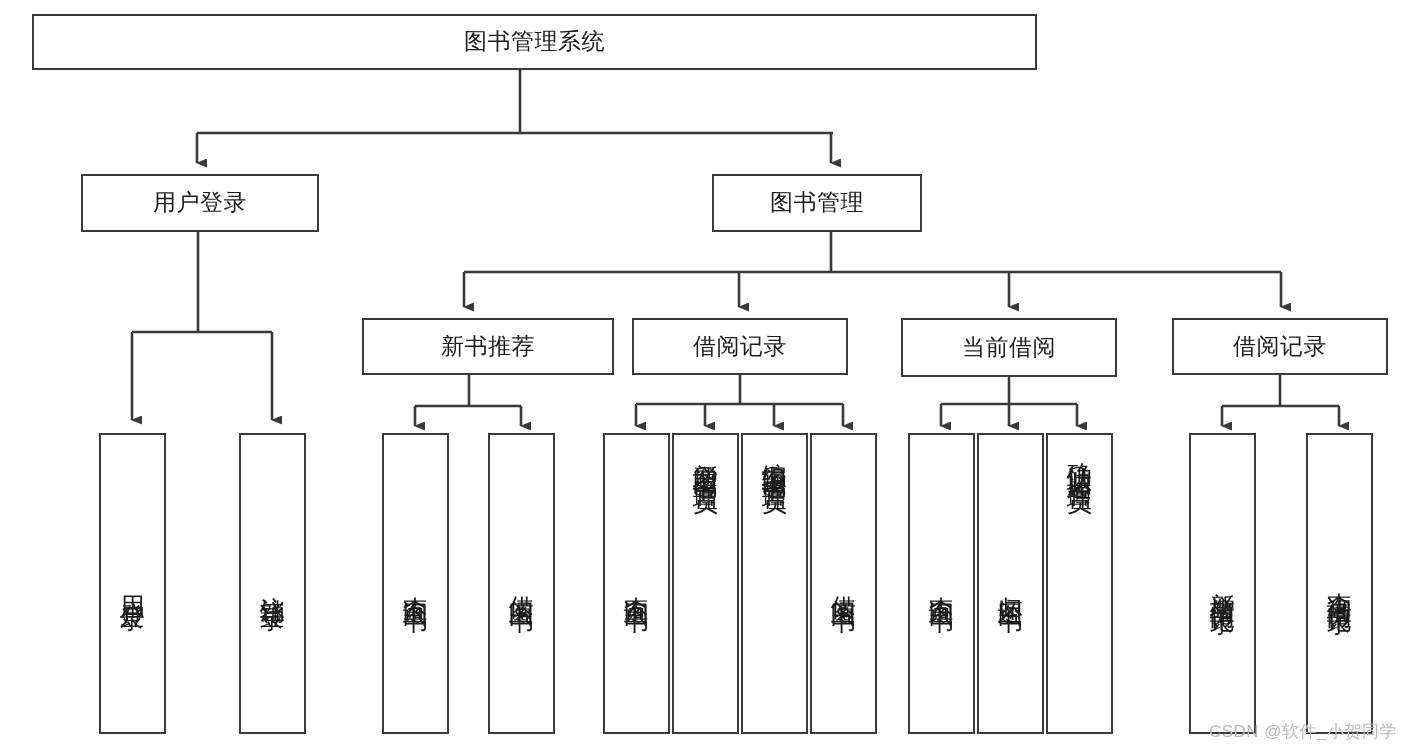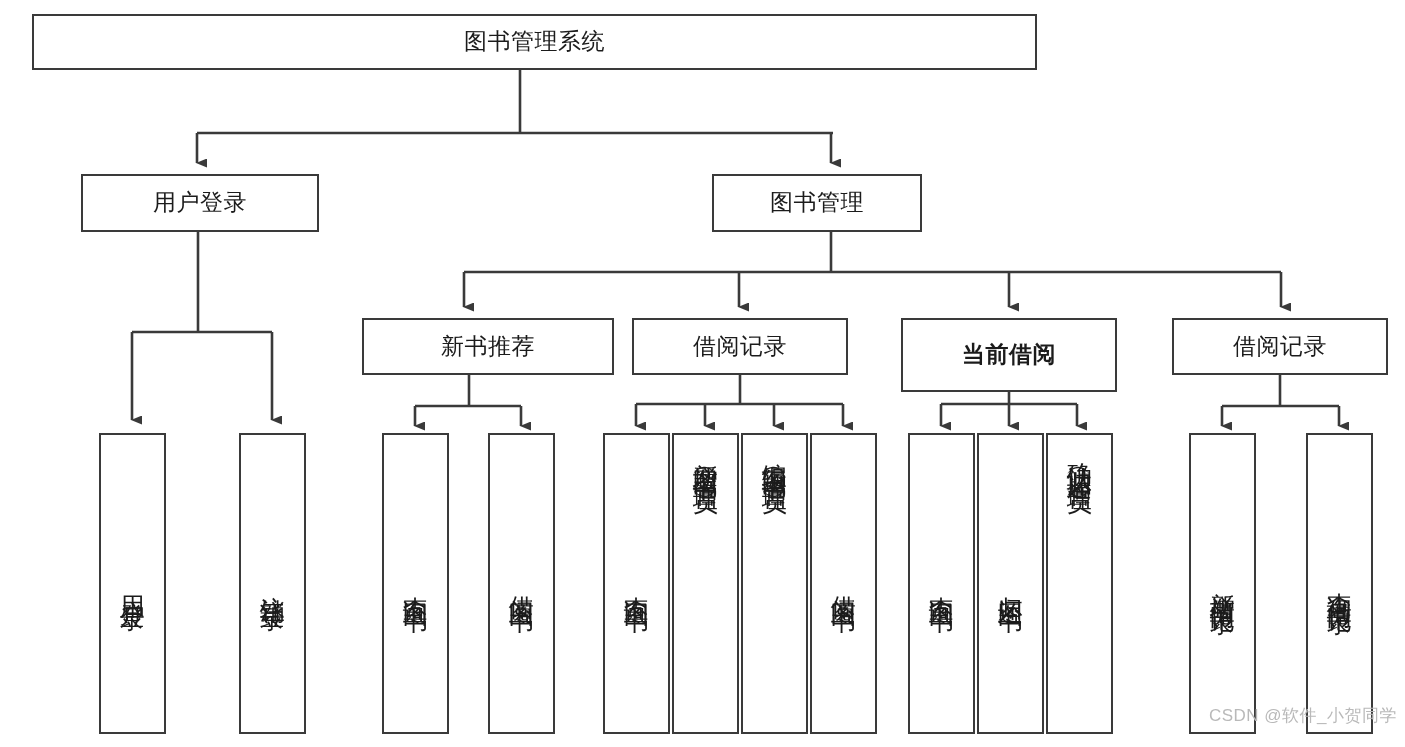--- a/index.html
+++ b/index.html
@@ -60,21 +60,21 @@
     letter-spacing: 4px;
     white-space: pre;
   }
   .node.vert.mid {
     align-items: center;
     padding-top: 0;
   }
   #watermark {
     position: absolute;
     right: 8px;
-    bottom: 20px;
+    bottom: 4px;
     font-size: 17px;
     color: #b9b9b9;
     letter-spacing: 0.5px;
     z-index: 5;
     white-space: nowrap;
   }
 </style>
 </head>
 <body>
 
@@ -140,21 +140,21 @@
   <div class="node horiz" style="left:712px; top:174px; width:210px; height:58px;">
     <span class="lbl">图书管理</span>
   </div>
 
   <div class="node horiz" style="left:362px; top:318px; width:252px; height:57px;">
     <span class="lbl">新书推荐</span>
   </div>
   <div class="node horiz" style="left:632px; top:318px; width:216px; height:57px;">
     <span class="lbl">借阅记录</span>
   </div>
-  <div class="node horiz" style="left:901px; top:318px; width:216px; height:74px;font-weight:bold;">
+  <div class="node horiz" style="left:901px; top:318px; width:216px; height:59px;">
     <span class="lbl">当前借阅</span>
   </div>
   <div class="node horiz" style="left:1172px; top:318px; width:216px; height:57px;">
     <span class="lbl">借阅记录</span>
   </div>
 
   <div class="node vert mid" style="left:99px; top:433px; width:67px; height:301px;">
     <span class="lbl">用户登录</span>
   </div>
   <div class="node vert mid" style="left:239px; top:433px; width:67px; height:301px;">

